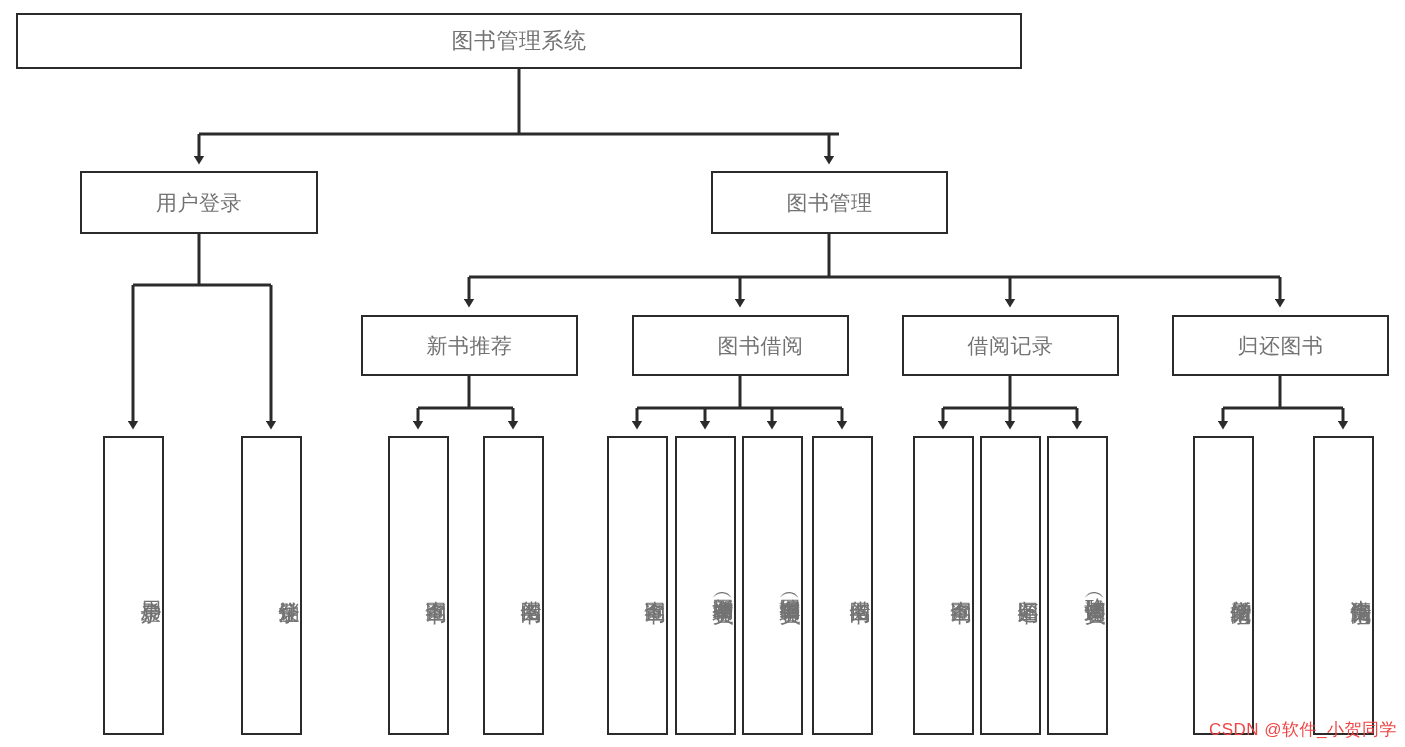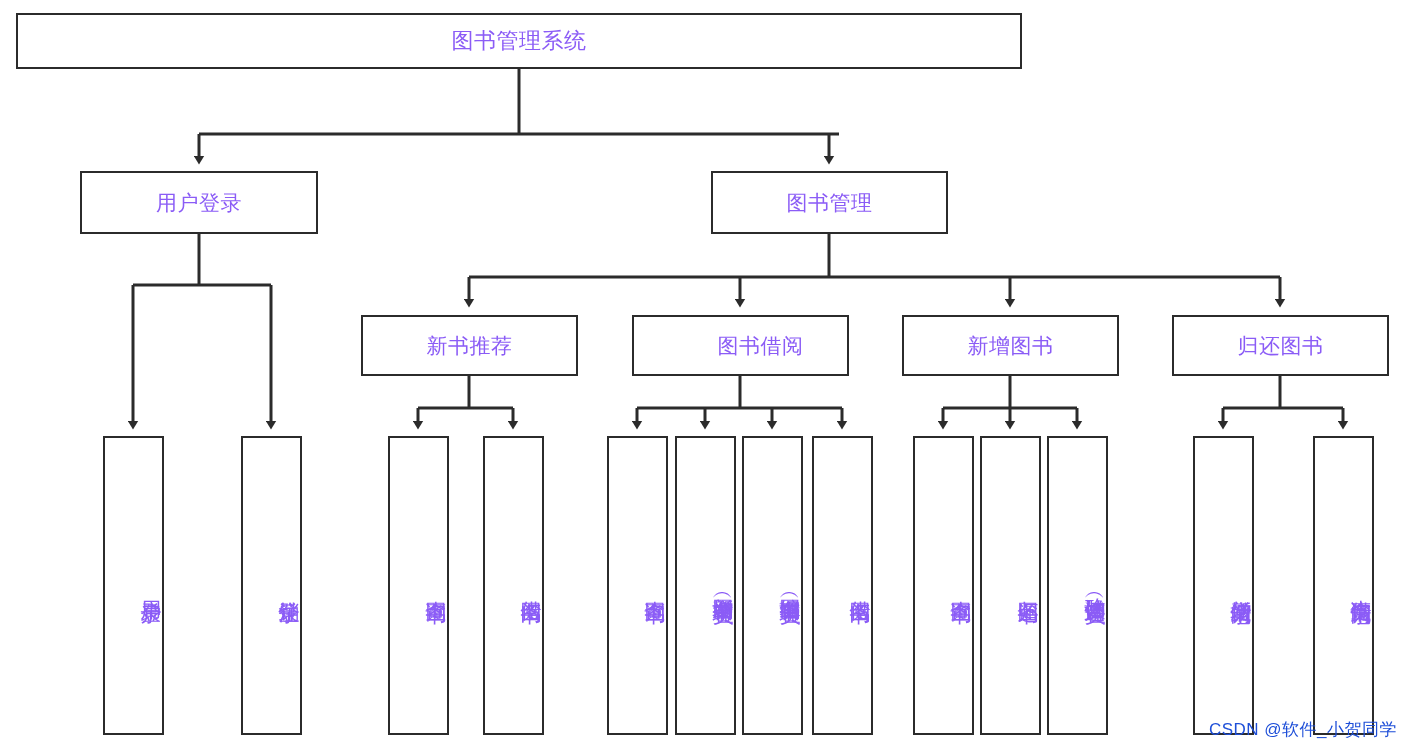--- a/index.html
+++ b/index.html
@@ -26,21 +26,21 @@
     pointer-events: none;
   }
   .node {
     position: absolute;
     box-sizing: border-box;
     border: 2px solid #2b2b2b;
     background: #ffffff;
     display: flex;
     align-items: center;
     justify-content: center;
-    color: #8b5cf6;
+    color: #737373;
     font-size: 21px;
     line-height: 1.12;
     letter-spacing: 0.5px;
     white-space: nowrap;
   }
   .node.root {
     font-size: 22px;
   }
   .node.vert {
     writing-mode: vertical-rl;
@@ -55,21 +55,21 @@
   }
   .node.vert > span {
     writing-mode: vertical-rl;
     text-orientation: upright;
   }
   #watermark {
     position: absolute;
     right: 8px;
     bottom: 6px;
     font-size: 17px;
-    color: #1d4ed8;
+    color: #ef4444;
     letter-spacing: 0.5px;
     white-space: nowrap;
   }
 </style>
 </head>
 <body>
 
 <div id="canvas">
 
   <svg id="wires" viewBox="0 0 1405 747" width="1405" height="747" xmlns="http://www.w3.org/2000/svg">
@@ -133,21 +133,21 @@
     <span>新书推荐</span>
   </div>
 
   <div class="node" style="left:711px; top:171px; width:237px; height:63px;">
     <span>图书管理</span>
   </div>
   <div class="node" style="left:632px; top:315px; width:217px; height:61px;padding-left:40px;">
     <span>图书借阅</span>
   </div>
   <div class="node" style="left:902px; top:315px; width:217px; height:61px;">
-    <span>新增图书</span>
+    <span>借阅记录</span>
   </div>
   <div class="node" style="left:1172px; top:315px; width:217px; height:61px;">
     <span>归还图书</span>
   </div>
 
   <div class="node vert" style="left:103px; top:436px; width:61px; height:299px;">
     <span>用户登录</span>
   </div>
   <div class="node vert" style="left:241px; top:436px; width:61px; height:299px;">
     <span>注销登录</span>

